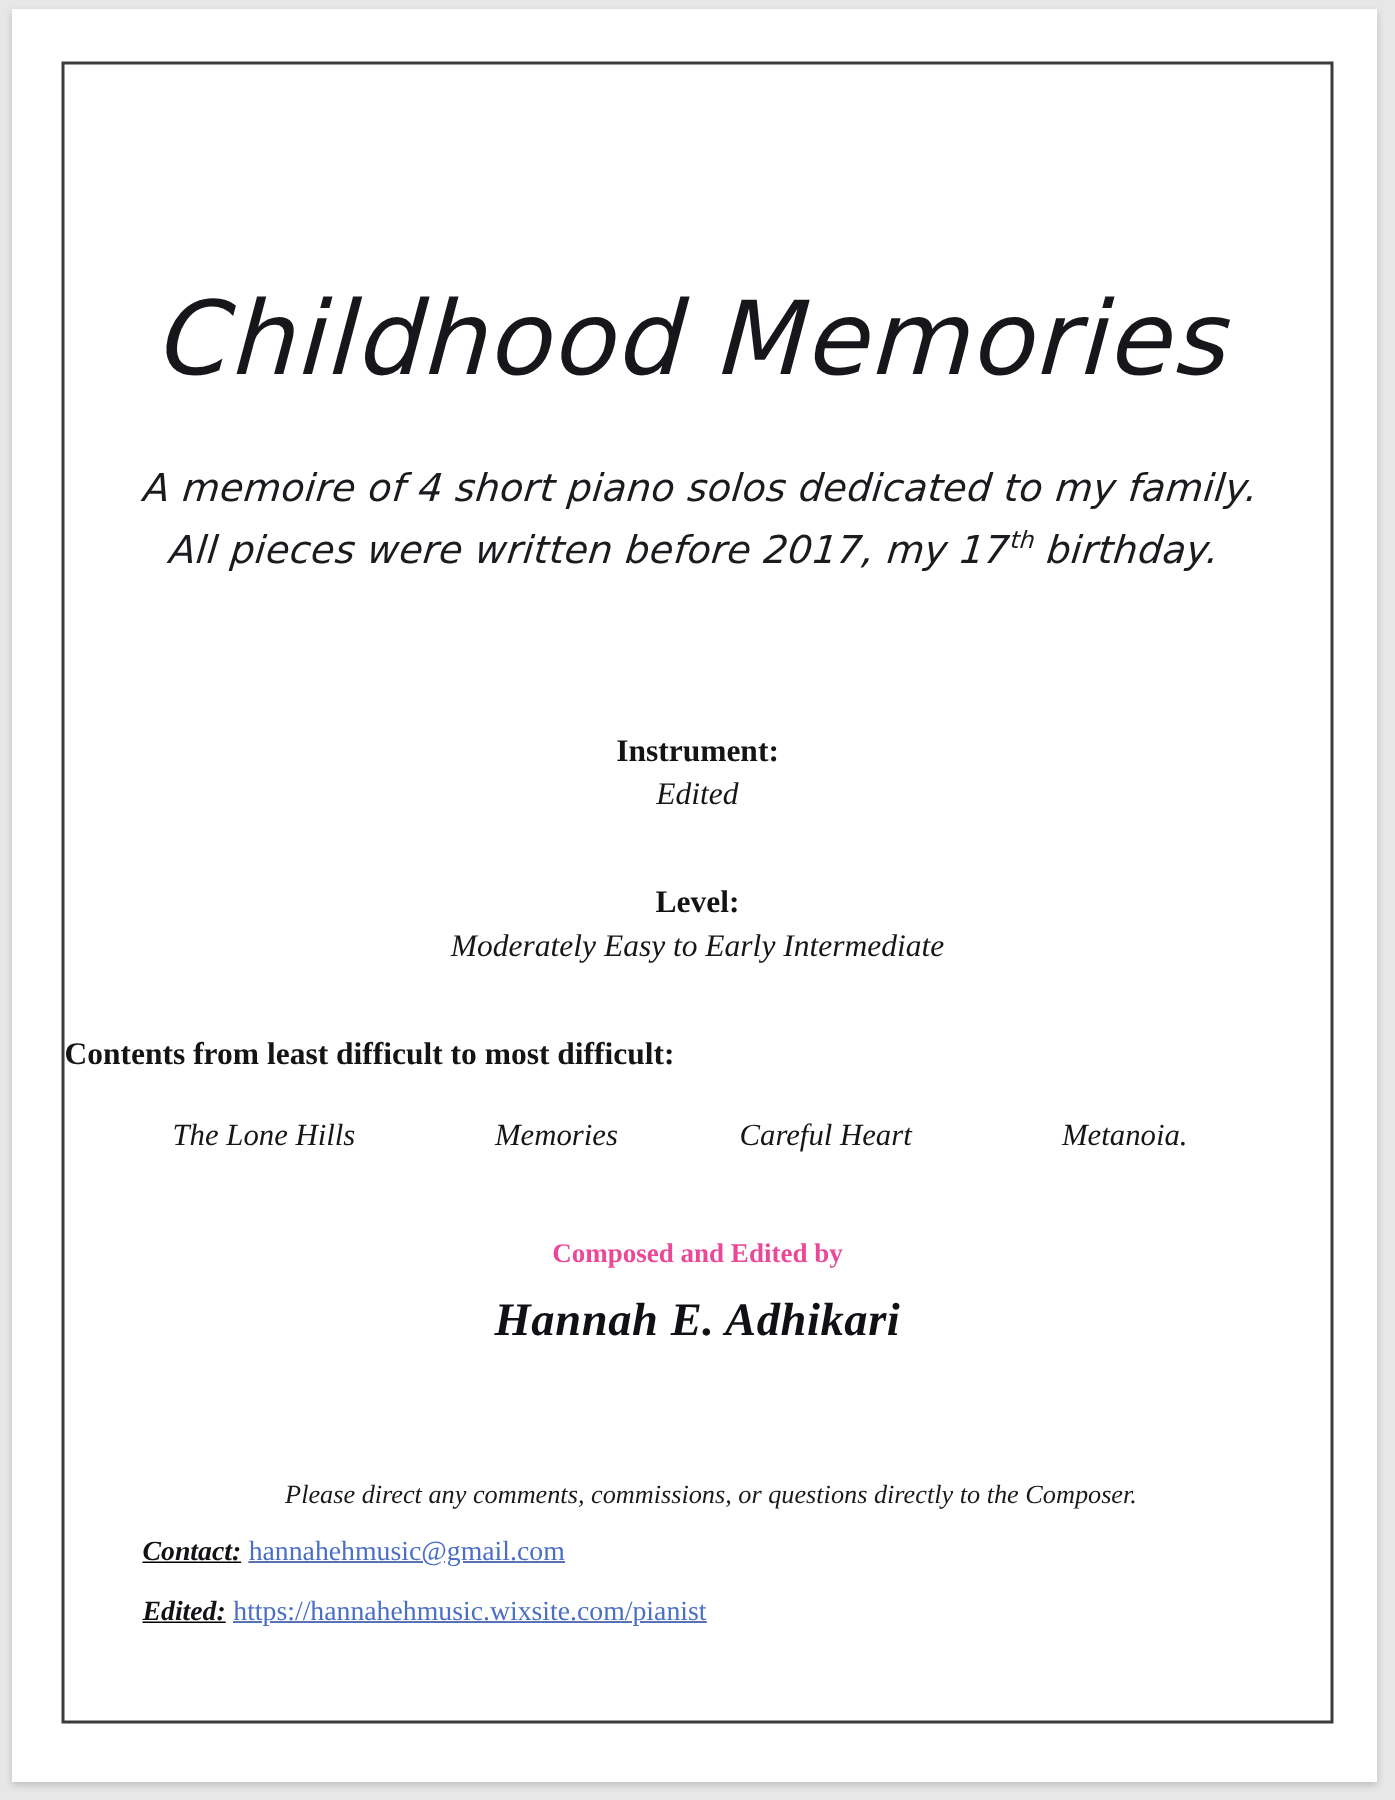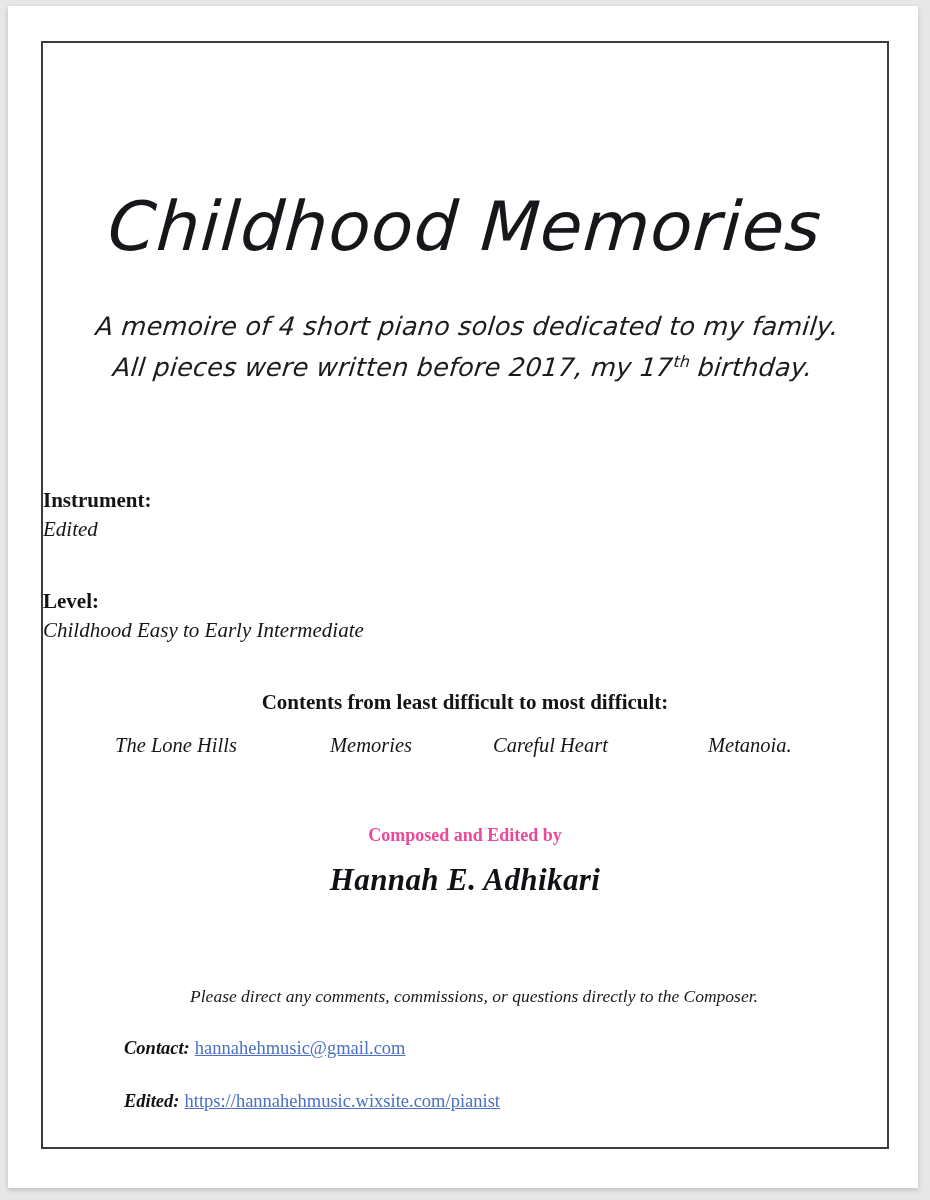--- a/index.html
+++ b/index.html
@@ -93,21 +93,21 @@
     font-size: 0.62em;
     vertical-align: super;
     line-height: 0;
   }
 
   
   .meta-block {
     position: absolute;
     left: 0;
     right: 0;
-    text-align: left;
+    text-align: center;
   }
   .meta-label {
     font-family: "Liberation Serif", serif;
     font-weight: bold;
     font-size: 21px;
     color: #141414;
     line-height: 1.38;
   }
   .meta-value {
     font-family: "Liberation Serif", serif;
@@ -119,38 +119,37 @@
 
   .block-instrument { top: 443px; }
   .block-level      { top: 544px; }
 
   
   .contents-block {
     position: absolute;
     left: 0;
     right: 0;
     top: 645px;
-    text-align: center;
   }
   .contents-heading {
     font-family: "Liberation Serif", serif;
     font-weight: bold;
     font-size: 21px;
     color: #141414;
     line-height: 1.4;
   }
   .contents-row {
     position: relative;
     margin-top: 13px;
     height: 30px;
     padding: 0 48px;
   }
   .contents-row .piece {
     position: absolute;
-    top: 4px;
+    top: 16px;
     font-family: "Liberation Serif", serif;
     font-style: italic;
     font-size: 20.5px;
     color: #16161a;
     white-space: nowrap;
   }
   .piece-0 { left: 72px; }
   .piece-1 { left: 287px; }
   .piece-2 { left: 450px; }
   .piece-3 { left: 665px; }
@@ -188,25 +187,26 @@
   }
   .footer-note {
     text-align: center;
     font-family: "Liberation Serif", serif;
     font-style: italic;
     font-size: 17.5px;
     color: #1a1a1e;
     padding-left: 18px;
   }
   .footer-line {
-    margin-top: 29px;
-    padding-left: 81px;
+    margin-top: 16px;
+    padding-left: 52px;
     font-size: 18.5px;
     line-height: 1.3;
     white-space: nowrap;
+    text-decoration: underline;
   }
   .footer-key {
     font-family: "Liberation Serif", serif;
     font-weight: bold;
     font-style: italic;
     color: #121216;
   }
   .footer-link {
     font-family: "Liberation Serif", serif;
     color: #4a6fc4;
@@ -232,21 +232,21 @@
           </span>
         </div>
 
         <div class="meta-block block-instrument">
           <div class="meta-label">Instrument:</div>
           <div class="meta-value">Edited</div>
         </div>
 
         <div class="meta-block block-level">
           <div class="meta-label">Level:</div>
-          <div class="meta-value">Childhood Easy to Early Intermediate</div>
+          <div class="meta-value">Moderately Easy to Early Intermediate</div>
         </div>
 
         <div class="contents-block">
           <div class="contents-heading">Contents from least difficult to most difficult:</div>
           <div class="contents-row">
             <span class="piece piece-0">The Lone Hills</span>
             <span class="piece piece-1">Memories</span>
             <span class="piece piece-2">Careful Heart</span>
             <span class="piece piece-3">Metanoia.</span>
           </div>

